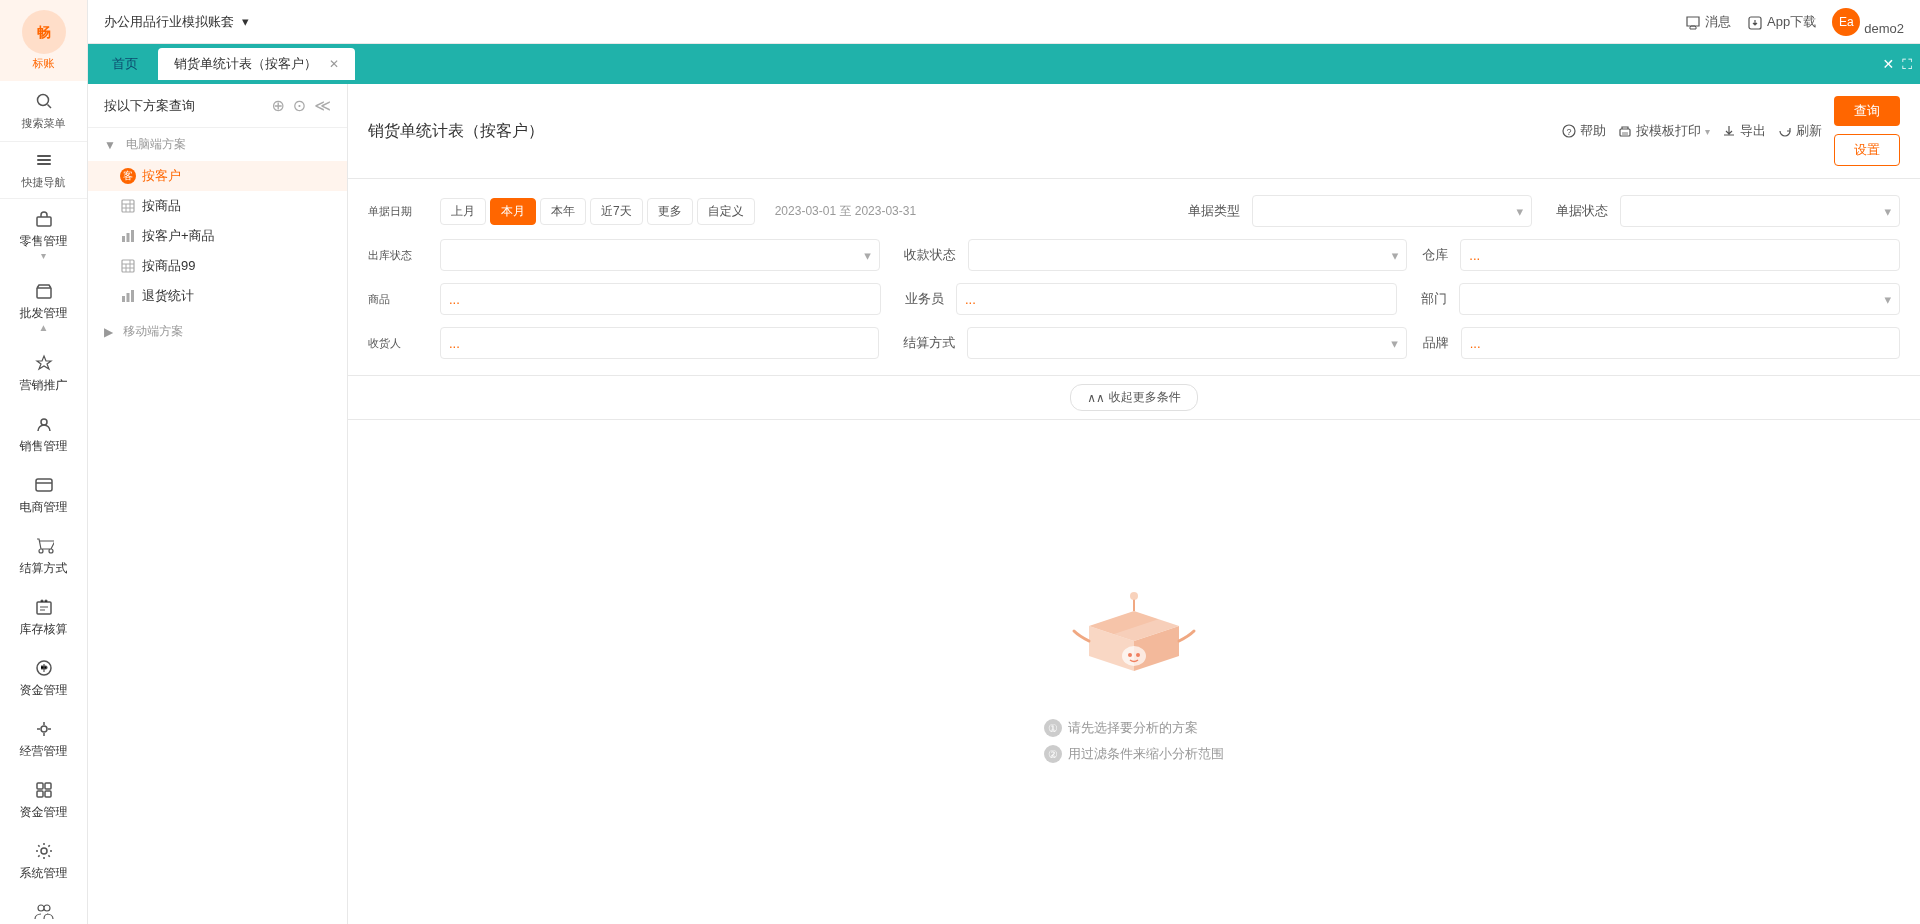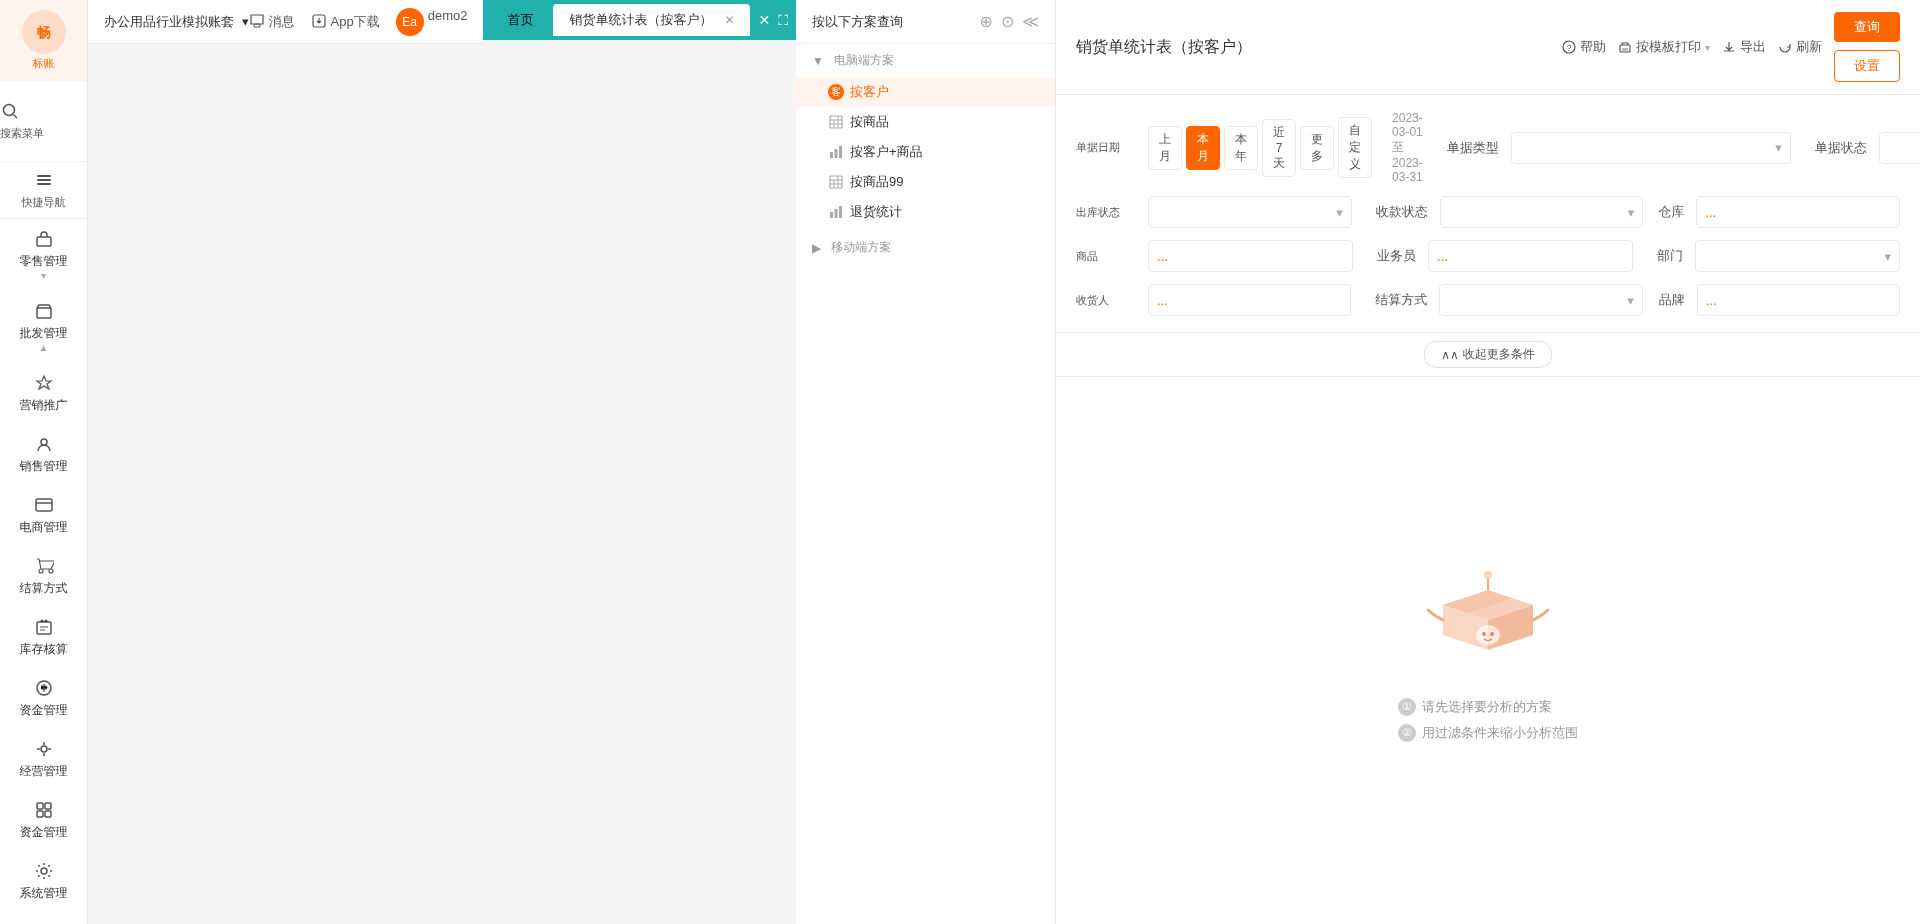--- a/index.html
+++ b/index.html
@@ -3,43 +3,43 @@
   <meta charset="utf-8">
   <style>
     * { box-sizing: border-box; margin: 0; padding: 0; }
     body { font-family: "Microsoft YaHei", "PingFang SC", sans-serif; font-size: 13px; background: #f5f5f5; display: flex; height: 924px; overflow: hidden; }
 
     
     .sidebar { width: 88px; background: #fff; display: flex; flex-direction: column; align-items: center; border-right: 1px solid #e8e8e8; flex-shrink: 0; }
     .sidebar-logo { width: 100%; padding: 10px 8px; display: flex; flex-direction: column; align-items: center; background: #fff4ed; cursor: pointer; }
     .sidebar-logo-icon { width: 44px; height: 44px; }
     .sidebar-logo-text { font-size: 11px; color: #ff6600; margin-top: 2px; }
-    .sidebar-search { width: 100%; padding: 20px 0; border-bottom: 1px solid #f0f0f0; cursor: pointer; }
+    .sidebar-search { width: 100%; padding: 10px 0; text-align: center; border-bottom: 1px solid #f0f0f0; cursor: pointer; }
     .sidebar-search span { font-size: 12px; color: #555; display: block; margin-top: 2px; }
     .sidebar-nav-label { width: 100%; padding: 8px 0; text-align: center; border-bottom: 1px solid #f0f0f0; cursor: pointer; }
     .sidebar-nav-label span { font-size: 12px; color: #555; display: block; margin-top: 2px; }
     .sidebar-item { width: 100%; padding: 10px 0; text-align: center; cursor: pointer; display: flex; flex-direction: column; align-items: center; }
     .sidebar-item .label { font-size: 12px; color: #333; margin-top: 4px; }
 
     
-    .main { flex: 1; display: flex; flex-direction: row; overflow: hidden; }
+    .main { flex: 1; display: flex; flex-direction: column; overflow: hidden; }
 
     
     .topbar { height: 44px; background: #fff; border-bottom: 1px solid #e8e8e8; display: flex; align-items: center; padding: 0 16px; justify-content: space-between; flex-shrink: 0; }
     .topbar-left { display: flex; align-items: center; gap: 8px; }
     .topbar-title { font-size: 13px; color: #333; }
     .topbar-dropdown { font-size: 13px; color: #333; cursor: pointer; display: flex; align-items: center; gap: 4px; }
     .topbar-right { display: flex; align-items: center; gap: 16px; }
-    .topbar-right-item { display: flex; align-items: flex-start; gap: 4px; font-size: 13px; color: #555; cursor: pointer; }
+    .topbar-right-item { display: flex; align-items: flex-end; gap: 4px; font-size: 13px; color: #555; cursor: pointer; }
     .topbar-avatar { width: 28px; height: 28px; border-radius: 50%; background: #ff6600; display: flex; align-items: center; justify-content: center; color: #fff; font-size: 12px; }
 
     
     .tabbar { height: 40px; background: #20b2aa; display: flex; align-items: center; padding: 0 8px; flex-shrink: 0; gap: 4px; }
     .tab { height: 32px; padding: 0 16px; display: flex; align-items: center; gap: 8px; border-radius: 4px 4px 0 0; cursor: pointer; font-size: 13px; }
-    .tab-home { background: transparent; color: #000000; }
+    .tab-home { background: transparent; color: #0c4a6e; }
     .tab-active { background: #fff; color: #333; }
     .tab-close { font-size: 12px; color: #999; cursor: pointer; margin-left: 4px; }
     .tab-maximize { margin-left: auto; color: #fff; font-size: 16px; cursor: pointer; display: flex; align-items: center; gap: 8px; }
 
     
     .content { flex: 1; display: flex; overflow: hidden; background: #6d28d9; }
 
     
     .left-panel { width: 260px; background: #fff; border-right: 1px solid #e8e8e8; flex-shrink: 0; overflow-y: auto; }
     .left-panel-header { padding: 12px 16px; display: flex; align-items: center; justify-content: space-between; border-bottom: 1px solid #f0f0f0; }

